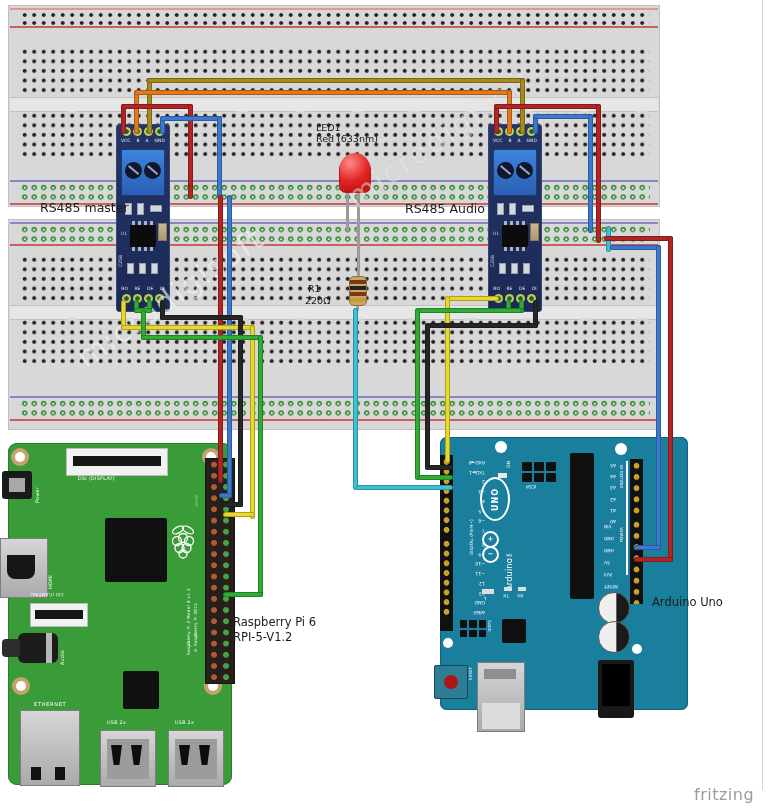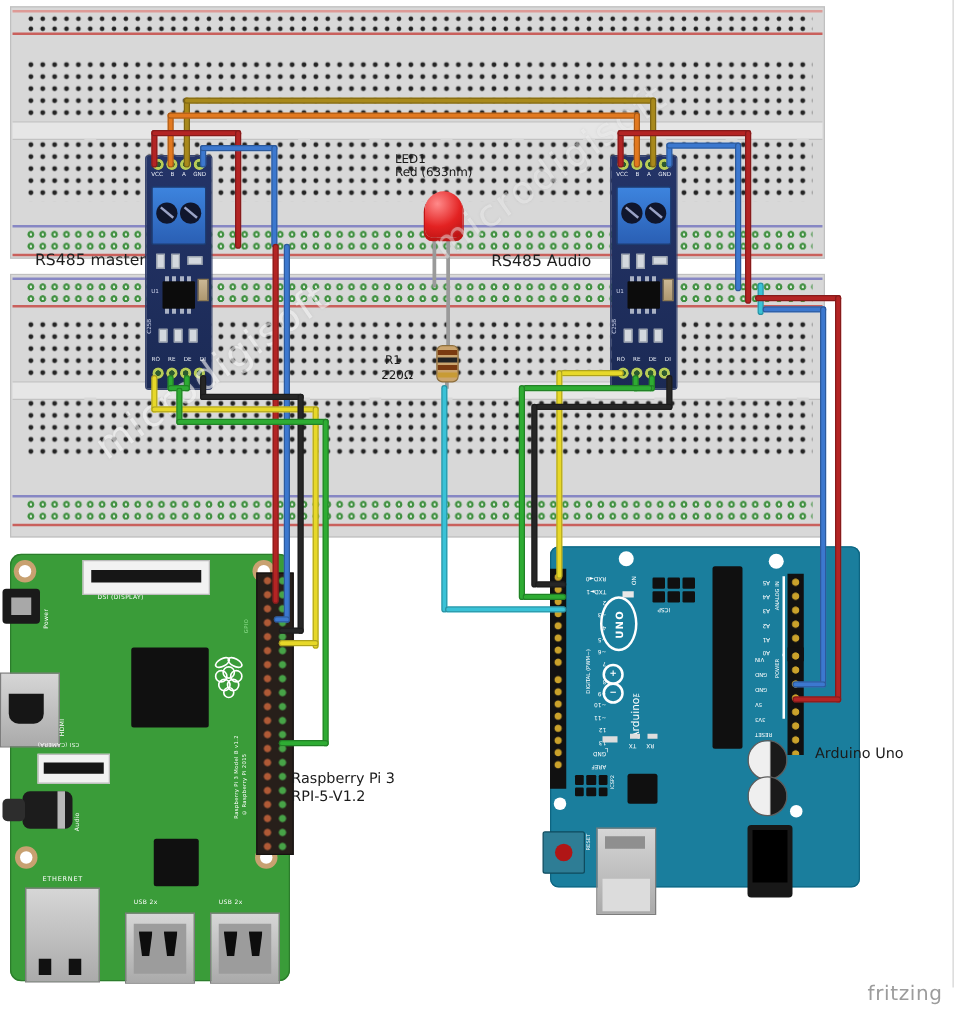--- a/index.html
+++ b/index.html
@@ -20,21 +20,21 @@
   .grid{position:absolute;left:12px;right:10px;height:50px;
     background-image:radial-gradient(circle at 4.7px 4.7px,#242424 1.5px,#8a8a8a 1.9px,rgba(0,0,0,0) 2.5px),
       repeating-linear-gradient(90deg,rgba(0,0,0,0) 0 47.5px,#d8d8d8 47.5px 57px);
     background-size:9.5px 9.6px,57px 100%;}
   .holes-green{position:absolute;left:12px;right:10px;height:19px;
     background-image:radial-gradient(circle at 4.7px 4.5px,#e9f2e9 0.8px,#3f8f3f 1.2px 2.5px,rgba(0,0,0,0) 3px),
       repeating-linear-gradient(90deg,rgba(0,0,0,0) 0 47.5px,#d8d8d8 47.5px 66.5px);
     background-size:9.5px 9.5px,66.5px 100%;}
   .channel{position:absolute;left:2px;right:2px;height:13px;background:#e6e6e6;
     border-top:1px solid #c2c2c2;border-bottom:1px solid #c2c2c2;}
-  .bb-label{position:absolute;font-size:12.5px;color:#1d1d1d;z-index:30;}
+  .bb-label{position:absolute;font-size:12.5px;color:#1d1d1d;z-index:30;margin-left:12px;}
   
   .wm{position:absolute;color:rgba(255,255,255,0.55);font-size:30px;letter-spacing:2px;
       transform:rotate(-35deg);z-index:25;pointer-events:none;text-shadow:0 0 2px rgba(160,160,160,.25);}
   
   .rs485{position:absolute;top:124px;width:52px;height:186px;z-index:20;
     background:linear-gradient(#243468,#1b2a55);border:1px solid #39466f;border-radius:3px;}
   .rs-pads{position:absolute;left:5px;right:5px;display:flex;justify-content:space-between;}
   .rs-pads.top{top:2px;} .rs-pads.bot{top:169px;}
   .rs-pads i{width:9px;height:9px;border-radius:50%;
     background:radial-gradient(circle,#2c5a30 32%,#b8cd57 38% 68%,#77832f 74%);}
@@ -314,21 +314,21 @@
       <div class="vvslot" style="left:30px;top:14px"></div>
     </div>
     <div class="rpi-txt" style="left:167px;top:277px">USB 2x</div>
     <div class="silver" style="left:160px;top:287px;width:54px;height:55px">
       <div class="abs" style="left:6px;top:8px;width:42px;height:40px;background:#9c9c9c"></div>
       <div class="vvslot" style="left:10px;top:14px"></div>
       <div class="vvslot" style="left:30px;top:14px"></div>
     </div>
   </div>
   <div class="caption" style="left:233px;top:615px">
-    <div>Raspberry Pi 3</div>
+    <div>Raspberry Pi 6</div>
     <div>RPI-5-V1.2</div>
   </div>
 
   <div id="uno">
     <div class="u-hole" style="left:55px;top:4px;width:12px;height:12px"></div>
     <div class="u-hole" style="left:175px;top:6px;width:12px;height:12px"></div>
     <div class="u-hole" style="left:3px;top:201px;width:10px;height:10px"></div>
     <div class="u-hole" style="left:192px;top:207px;width:10px;height:10px"></div>
 
     <div class="grid6" style="left:82px;top:25px;width:34px;height:20px">

